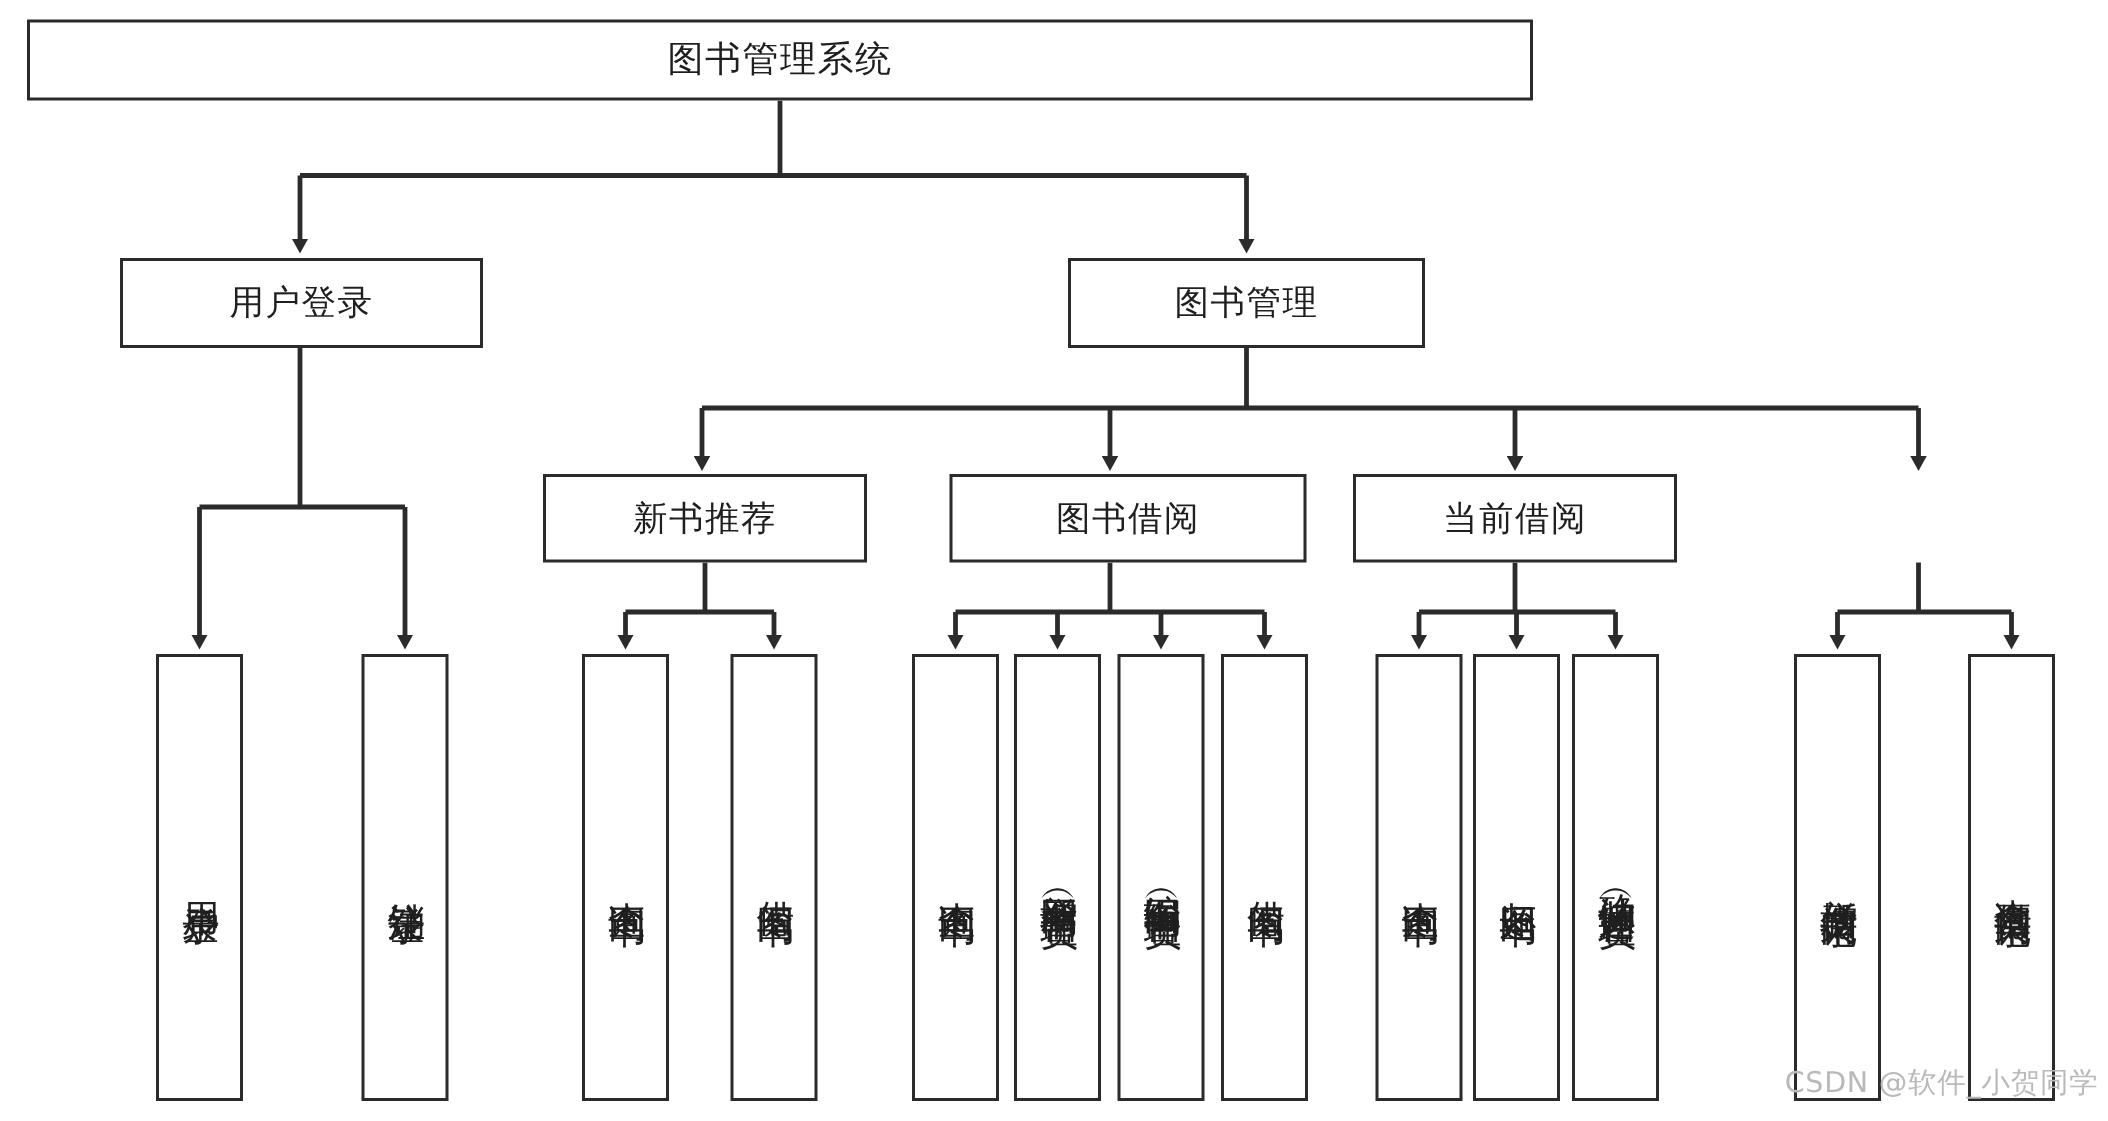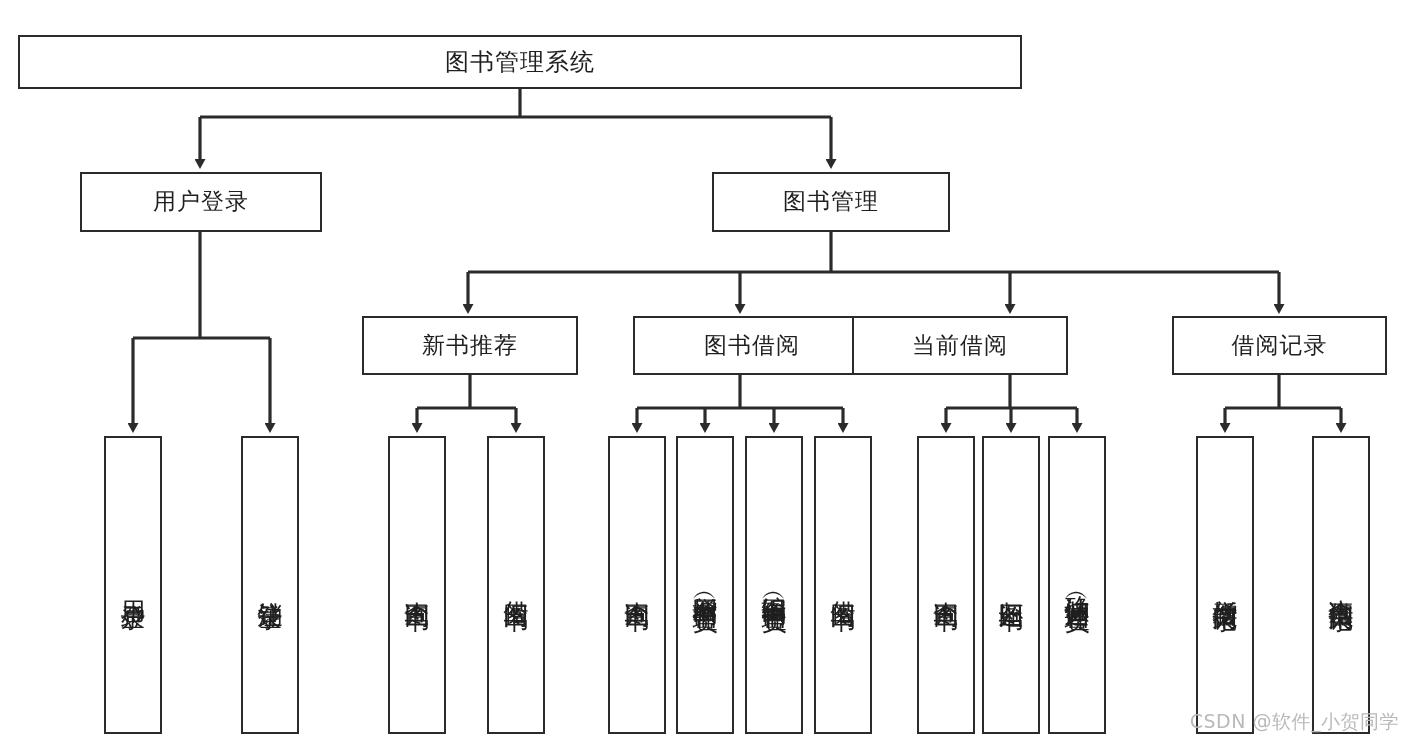--- a/index.html
+++ b/index.html
@@ -123,47 +123,44 @@
       <path d="M1011,408 L1011,424" marker-end="url(#arrow)"></path>
       <path d="M1077,408 L1077,424" marker-end="url(#arrow)"></path>
 
       <path d="M1279,375 L1279,408"></path>
       <path d="M1225,408 L1341,408"></path>
       <path d="M1225,408 L1225,424" marker-end="url(#arrow)"></path>
       <path d="M1341,408 L1341,424" marker-end="url(#arrow)"></path>
     </g>
   </svg>
 
-  <div class="node root horiz" style="left:18px; top:13px; width:1004px; height:54px;margin-top:22px;">
+  <div class="node root horiz" style="left:18px; top:13px; width:1004px; height:54px;">
     <span class="label">图书管理系统</span>
   </div>
 
   <div class="node horiz" style="left:80px; top:172px; width:242px; height:60px;">
     <span class="label">用户登录</span>
   </div>
 
   <div class="node horiz" style="left:362px; top:316px; width:216px; height:59px;">
     <span class="label">新书推荐</span>
   </div>
 
   <div class="node horiz" style="left:712px; top:172px; width:238px; height:60px;">
     <span class="label">图书管理</span>
   </div>
 
   <div class="node horiz" style="left:633px; top:316px; width:238px; height:59px;">
     <span class="label">图书借阅</span>
   </div>
 
-  <div class="node horiz" style="left:852px; top:316px; width:216px; height:59px;">
+  <div class="node horiz" style="left:902px; top:316px; width:216px; height:59px;">
     <span class="label">当前借阅</span>
   </div>
 
-  <div class="node horiz" style="left:1172px; top:316px; width:215px; height:59px;">
-    <span class="label">借阅记录</span>
-  </div>
 
   <div class="node leaf" style="left:104px; top:436px; width:58px; height:298px;">
     <span class="label">用户登录</span>
   </div>
 
   <div class="node leaf" style="left:241px; top:436px; width:58px; height:298px;">
     <span class="label">注销登录</span>
   </div>
 
   <div class="node leaf" style="left:388px; top:436px; width:58px; height:298px;">

